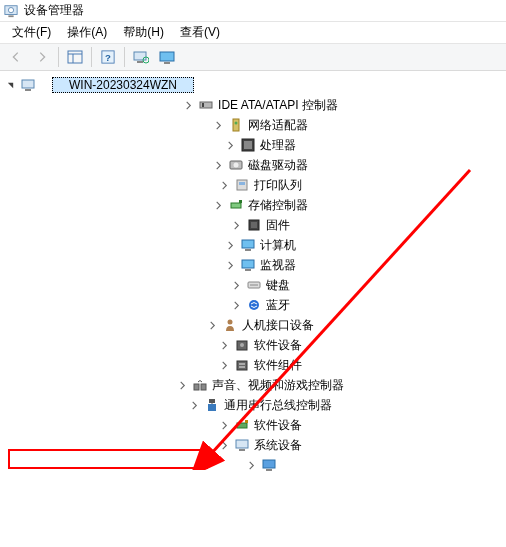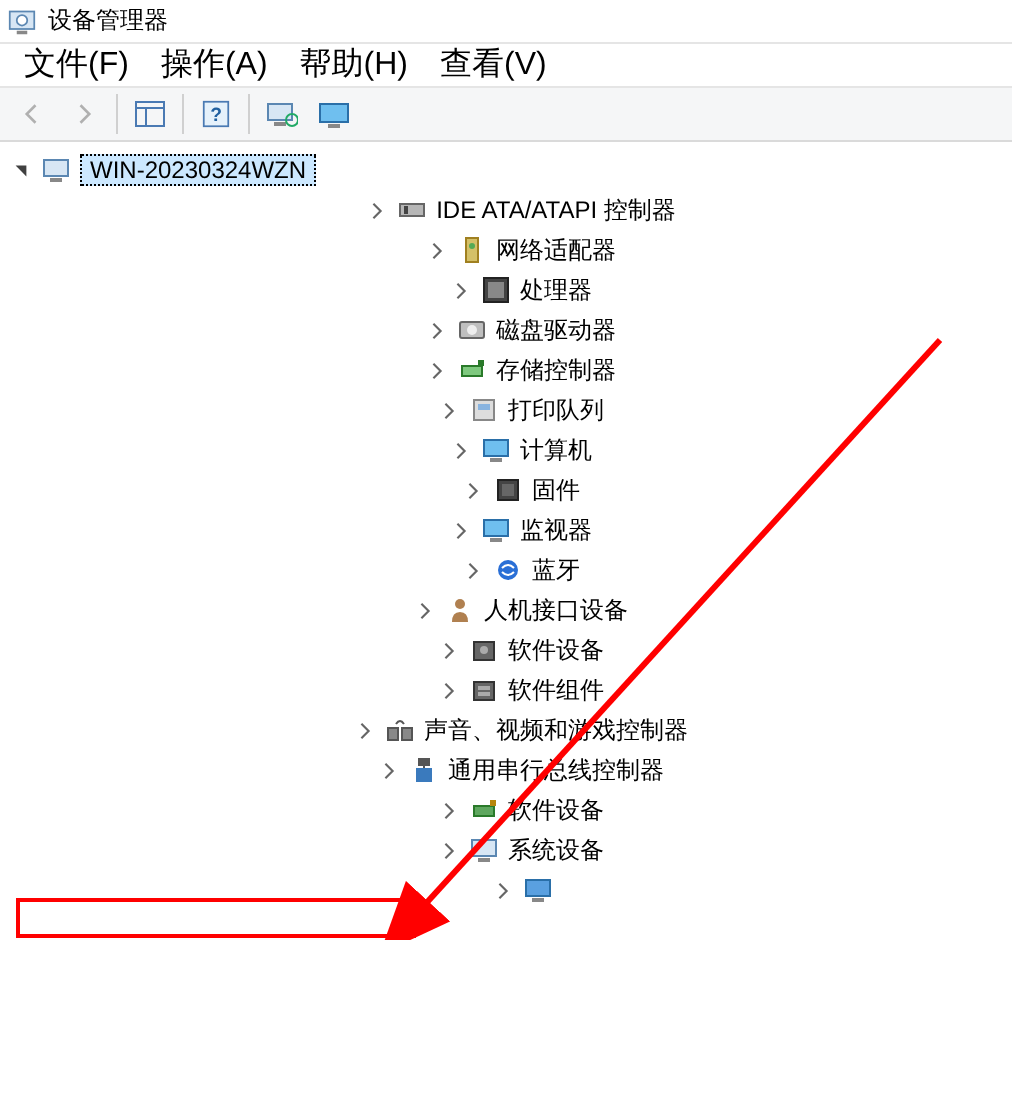--- a/index.html
+++ b/index.html
@@ -27,21 +27,21 @@
     .title-text { font-size: 12px; color: #000; }
     .menubar {
       display: flex;
       align-items: center;
       height: 21px;
       padding: 0 4px;
       background: #fff;
     }
     .menu-item {
       padding: 2px 8px;
-      font-size: 16px;
+      font-size: 12px;
       color: #000;
       cursor: default;
     }
     .toolbar {
       display: flex;
       align-items: center;
       height: 28px;
       padding: 0 4px;
       gap: 2px;
       background: #f5f6f7;
@@ -78,21 +78,22 @@
     .expand.expanded svg { transform: rotate(90deg); }
     .node-icon {
       width: 16px; height: 16px; margin: 0 4px 0 2px;
       display: inline-flex; align-items: center; justify-content: center;
       flex-shrink: 0;
     }
     .node-label { font-size: 12px; color: #000; padding-right: 6px;}
     .root .node-label {
       background: #cce8ff;
       border: 1px dotted #000;
-      padding: 0 4px;
+      padding: 0 16px;
+      margin-left: 12px;
     }
     .highlight-box {
       position: absolute;
       border: 2px solid #ff0000;
       pointer-events: none;
     }
     .arrow {
       position: absolute;
       pointer-events: none;
     }
@@ -232,39 +233,53 @@
       <span class="node-label">磁盘驱动器</span>
     </div>
     <div class="tree-row child">
       <span class="expand">
         <svg width="9" height="9" viewBox="0 0 10 10">
           <path d="M3 1 L7 5 L3 9" stroke="#666" stroke-width="1.2" fill="none"></path>
         </svg>
       </span>
       <span class="node-icon">
         <svg viewBox="0 0 16 16">
+          <rect x="3" y="3" width="10" height="10" fill="#ddd" stroke="#888"></rect>
+          <rect x="5" y="5" width="6" height="3" fill="#89b4e0"></rect>
+        </svg>
+      </span>
+      <span class="node-label">打印队列</span>
+    </div>
+    <div class="tree-row child">
+      <span class="expand">
+        <svg width="9" height="9" viewBox="0 0 10 10">
+          <path d="M3 1 L7 5 L3 9" stroke="#666" stroke-width="1.2" fill="none"></path>
+        </svg>
+      </span>
+      <span class="node-icon">
+        <svg viewBox="0 0 16 16">
           <rect x="3" y="6" width="10" height="5" fill="#7fc97f" stroke="#2a7a2a"></rect>
           <rect x="11" y="3" width="3" height="3" fill="#2a7a2a"></rect>
         </svg>
       </span>
       <span class="node-label">存储控制器</span>
     </div>
     <div class="tree-row child">
       <span class="expand">
         <svg width="9" height="9" viewBox="0 0 10 10">
           <path d="M3 1 L7 5 L3 9" stroke="#666" stroke-width="1.2" fill="none"></path>
         </svg>
       </span>
       <span class="node-icon">
         <svg viewBox="0 0 16 16">
-          <rect x="3" y="3" width="10" height="10" fill="#ddd" stroke="#888"></rect>
-          <rect x="5" y="5" width="6" height="3" fill="#89b4e0"></rect>
-        </svg>
-      </span>
-      <span class="node-label">打印队列</span>
+          <rect x="3" y="3" width="10" height="10" fill="#444" stroke="#222"></rect>
+          <rect x="5" y="5" width="6" height="6" fill="#666"></rect>
+        </svg>
+      </span>
+      <span class="node-label">固件</span>
     </div>
     <div class="tree-row child">
       <span class="expand">
         <svg width="9" height="9" viewBox="0 0 10 10">
           <path d="M3 1 L7 5 L3 9" stroke="#666" stroke-width="1.2" fill="none"></path>
         </svg>
       </span>
       <span class="node-icon">
         <svg viewBox="0 0 16 16">
           <rect x="2" y="3" width="12" height="8" fill="#6fbfef" stroke="#2a6fa8"></rect>
@@ -274,39 +289,39 @@
       <span class="node-label">计算机</span>
     </div>
     <div class="tree-row child">
       <span class="expand">
         <svg width="9" height="9" viewBox="0 0 10 10">
           <path d="M3 1 L7 5 L3 9" stroke="#666" stroke-width="1.2" fill="none"></path>
         </svg>
       </span>
       <span class="node-icon">
         <svg viewBox="0 0 16 16">
-          <rect x="3" y="3" width="10" height="10" fill="#444" stroke="#222"></rect>
-          <rect x="5" y="5" width="6" height="6" fill="#666"></rect>
-        </svg>
-      </span>
-      <span class="node-label">固件</span>
-    </div>
-    <div class="tree-row child">
-      <span class="expand">
-        <svg width="9" height="9" viewBox="0 0 10 10">
-          <path d="M3 1 L7 5 L3 9" stroke="#666" stroke-width="1.2" fill="none"></path>
-        </svg>
-      </span>
-      <span class="node-icon">
-        <svg viewBox="0 0 16 16">
           <rect x="2" y="3" width="12" height="8" fill="#6fbfef" stroke="#2a6fa8"></rect>
           <rect x="5" y="12" width="6" height="2" fill="#888"></rect>
         </svg>
       </span>
       <span class="node-label">监视器</span>
+    </div>
+    <div class="tree-row child">
+      <span class="expand">
+        <svg width="9" height="9" viewBox="0 0 10 10">
+          <path d="M3 1 L7 5 L3 9" stroke="#666" stroke-width="1.2" fill="none"></path>
+        </svg>
+      </span>
+      <span class="node-icon">
+        <svg viewBox="0 0 16 16">
+          <rect x="2" y="5" width="12" height="6" rx="1" fill="#ddd" stroke="#888"></rect>
+          <line x1="4" y1="8" x2="12" y2="8" stroke="#888"></line>
+        </svg>
+      </span>
+      <span class="node-label">键盘</span>
     </div>
     <div class="tree-row child">
       <span class="expand">
         <svg width="9" height="9" viewBox="0 0 10 10">
           <path d="M3 1 L7 5 L3 9" stroke="#666" stroke-width="1.2" fill="none"></path>
         </svg>
       </span>
       <span class="node-icon">
         <svg viewBox="0 0 16 16">
           <circle cx="8" cy="8" r="5" fill="#2a6fd6"></circle>

